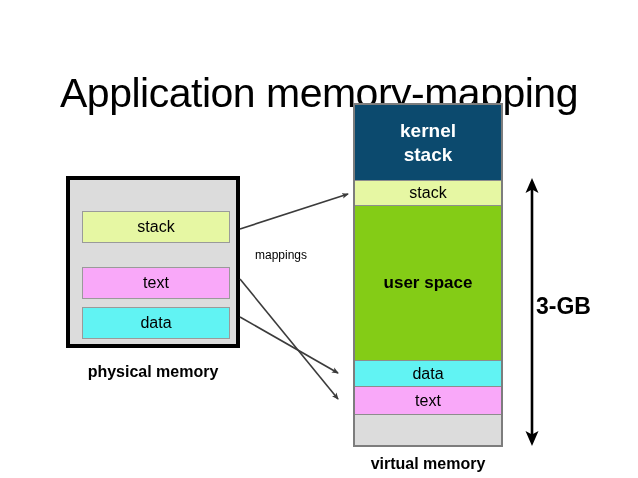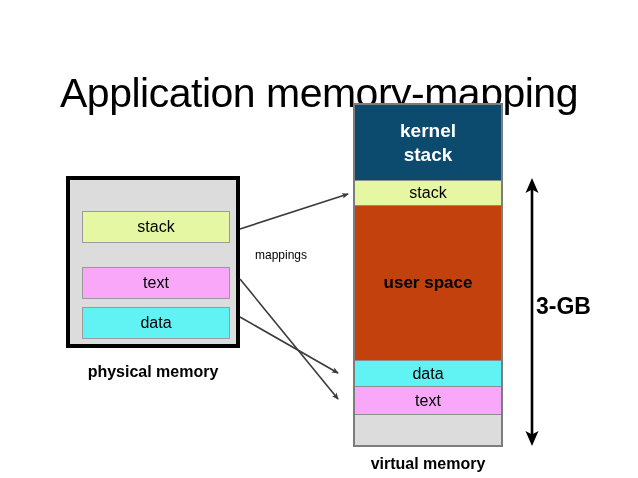--- a/index.html
+++ b/index.html
@@ -109,21 +109,21 @@
   #virt-stack {
     top: 75px;
     height: 26px;
     background: #e6f7a3;
     border-top: 1px solid #8d8d8d;
     border-bottom: 1px solid #8d8d8d;
   }
   #virt-user {
     top: 101px;
     height: 154px;
-    background: #c2410c;
+    background: #84cc16;
     font-weight: bold;
     font-size: 17px;
   }
   #virt-data {
     top: 255px;
     height: 27px;
     background: #61f3f3;
     border-top: 1px solid #8d8d8d;
     border-bottom: 1px solid #8d8d8d;
   }

